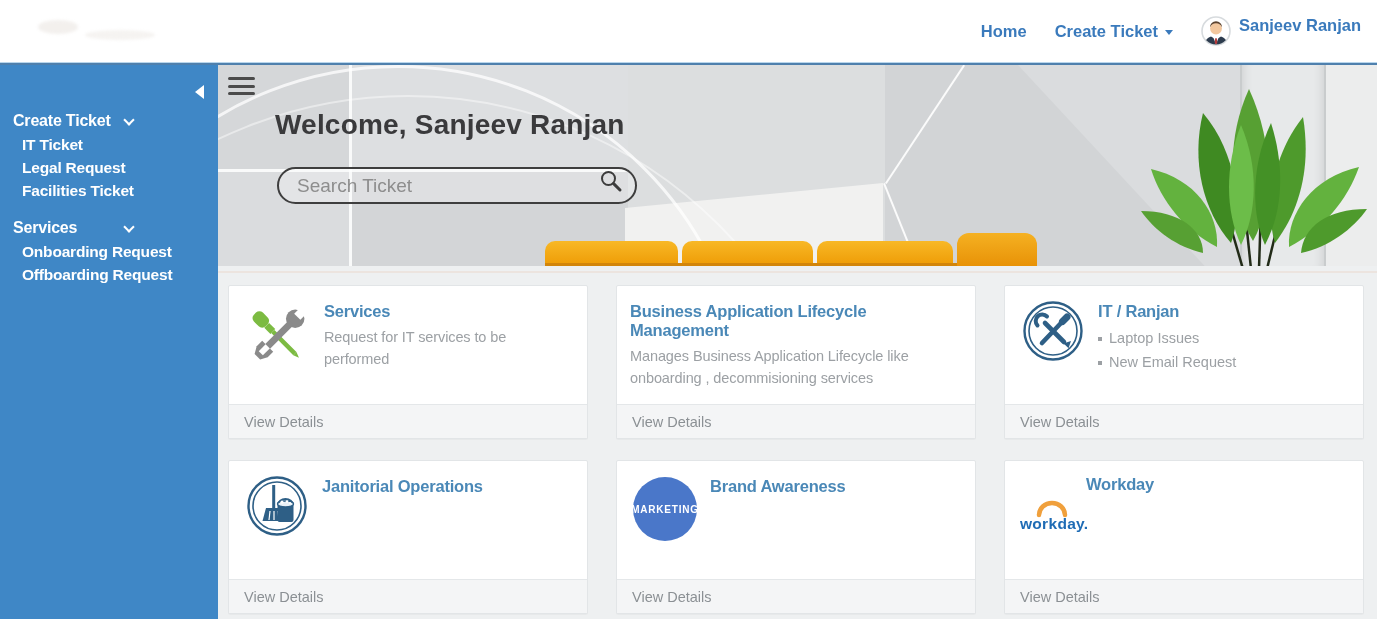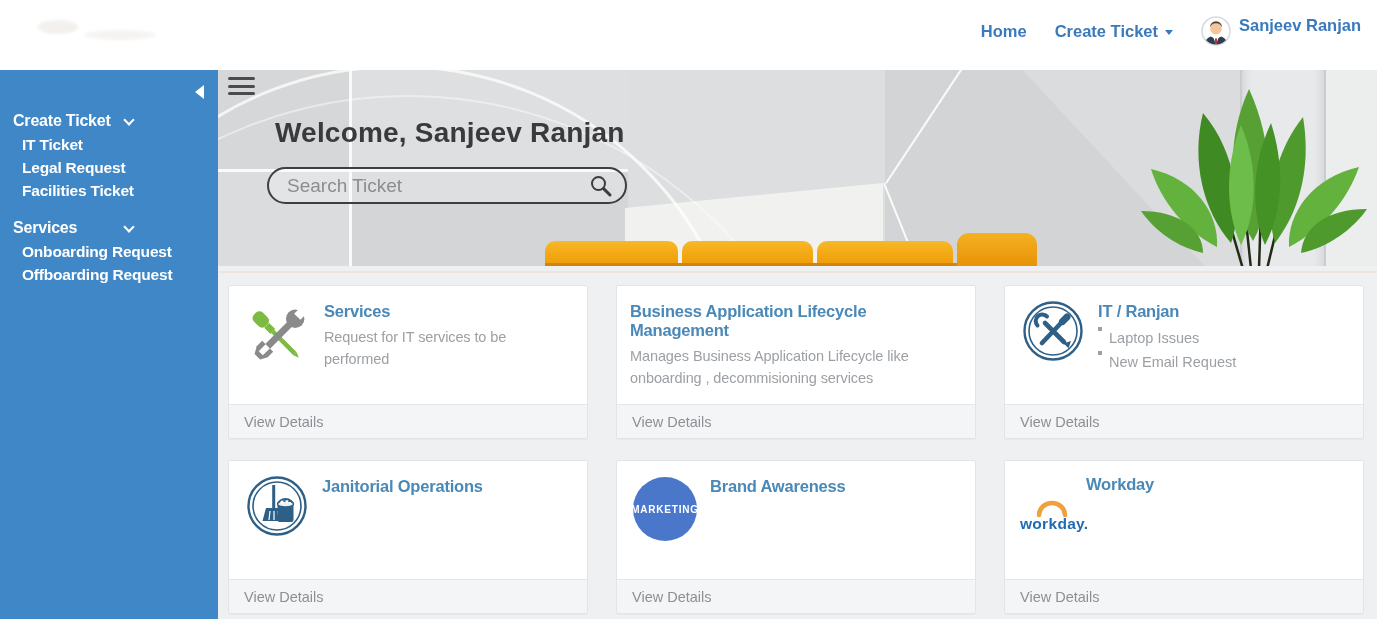--- a/index.html
+++ b/index.html
@@ -1,20 +1,20 @@
 <!DOCTYPE html>
 <html><head>
 <meta charset="utf-8">
 <style>
   * { margin:0; padding:0; box-sizing:border-box; }
   html,body { width:1377px; height:619px; overflow:hidden; background:#fff;
               font-family:"Liberation Sans","DejaVu Sans",sans-serif; }
 
   
-  .header { position:absolute; top:0; left:0; width:1377px; height:70px; background:#fff; z-index:5;text-decoration:underline; }
+  .header { position:absolute; top:0; left:0; width:1377px; height:62px; background:#fff; z-index:5;text-decoration:underline; }
   .header-underline { position:absolute; top:62px; left:0; width:1377px; height:3px;
     background:linear-gradient(to bottom,#b9d6ec 0 1px,#4f80ad 1px 3px); }
   .logo { position:absolute; left:30px; top:14px; width:150px; height:34px; opacity:.35; filter:blur(1.5px); }
   .logo i { position:absolute; display:block; background:#ddd5ce; border-radius:50%; }
   .logo i:nth-child(1){ left:8px; top:6px; width:40px; height:14px; }
   .logo i:nth-child(2){ left:55px; top:16px; width:70px; height:10px; background:#e4ded8; }
   .nav { position:absolute; right:16px; top:0; height:62px; display:flex; align-items:center; gap:28px;
          color:#3a7abc; font-size:16.5px; font-weight:600; }
   .nav-link { cursor:pointer; white-space:nowrap; }
   .caret-down { display:inline-block; width:0; height:0; margin-left:7px;
@@ -70,44 +70,44 @@
              background:linear-gradient(#f8b826,#ee9b05); }
   .cushion.c1 { left:327px; width:133px; }
   .cushion.c2 { left:464px; width:131px; }
   .cushion.c3 { left:599px; width:136px; }
   .cushion.c4 { left:739px; top:168px; width:80px; height:33px; border-radius:12px 12px 0 0;
              background:linear-gradient(#f5b122,#e89207); }
   .seat-line { position:absolute; left:327px; top:198px; width:412px; height:3px; background:#d2850a; }
 
   .hamburger { position:absolute; left:10px; top:12px; width:27px; cursor:pointer; }
   .hamburger i { display:block; height:3px; background:#4b4b4b; border-radius:2px; margin-bottom:4.5px; }
-  .welcome { position:absolute; left:57px; top:52px; font-size:28px; font-weight:700;
+  .welcome { position:absolute; left:57px; top:44px; font-size:28px; font-weight:700;
              color:#3a3a3c; letter-spacing:.2px; white-space:nowrap; }
-  .searchbar { position:absolute; left:49px; top:102px; width:360px; height:37px;
+  .searchbar { position:absolute; left:59px; top:102px; width:360px; height:37px;
              border:2px solid #3e3e3e; border-radius:19px; background:rgba(250,250,250,.28);
-             display:flex; align-items:center; }
+             display:flex; }
   .searchbar input { flex:1; border:none; outline:none; background:transparent;
              padding:0 6px 0 18px; font-size:19px; color:#555;
              font-family:"Liberation Sans","DejaVu Sans",sans-serif; }
   .searchbar input::placeholder { color:#8d8d8d; opacity:1; }
   .search-icon { flex:0 0 auto; margin-right:12px; cursor:pointer; display:flex; }
 
   
   .floor-line { position:absolute; left:0; top:206px; width:1159px; height:2px; background:#ece4df; }
   .cards { position:absolute; left:10px; top:220px; width:1146px;
            display:grid; grid-template-columns:360px 360px 360px; gap:21px 28px; }
   .card { position:relative; height:154px; background:#fff; border:1px solid #e2e5e7;
           border-radius:2px; box-shadow:0 1px 1px rgba(0,0,0,.03); }
   .card-body { display:flex; align-items:flex-start; padding:14px 14px 0 13px; gap:10px; height:120px; overflow:hidden; }
   .icon-box { flex:0 0 70px; display:flex; justify-content:center; }
   .card-text { flex:1; min-width:0; padding-top:2px; }
   .card-title { color:#4a88b7; font-size:16.5px; font-weight:600; letter-spacing:-.2px;
           margin-bottom:6px; cursor:pointer; }
   .card-desc { color:#9ca0a4; font-size:14.5px; line-height:1.5; letter-spacing:-.1px; max-width:330px; }
-  .bullet-row { color:#9ca0a4; font-size:14.5px; line-height:1.65; display:flex; }
+  .bullet-row { color:#9ca0a4; font-size:14.5px; line-height:1.65; display:flex; align-items:center; }
   .bullet-dot { width:4px; height:4px; background:#9ca0a4; margin-right:7px; flex:0 0 auto; }
   .card-foot { position:absolute; left:0; right:0; bottom:0; height:34px; background:#f4f5f6;
           border-top:1px solid #e4e7e9; display:flex; align-items:center; padding:16px 15px;
           font-size:14.5px; color:#8b9094; cursor:pointer; }
   .circle-ring { width:62px; height:62px; }
   .marketing-circle { width:64px; height:64px; border-radius:50%; background:#4a77c9;
           display:flex; align-items:center; justify-content:center; margin-top:2px; }
   .marketing-circle span { color:#fff; font-size:10px; font-weight:700; letter-spacing:.8px; }
   
   .card-body.workday-body { position:relative; }

